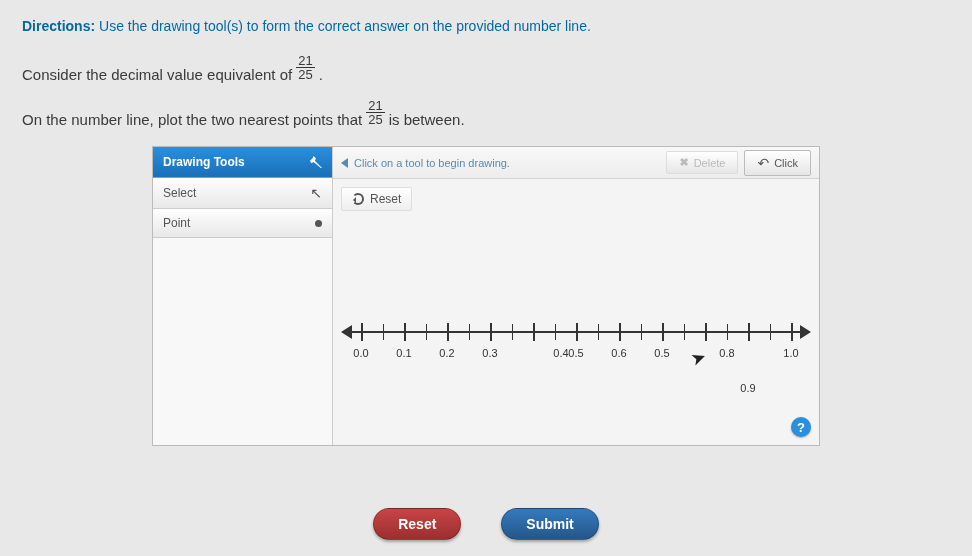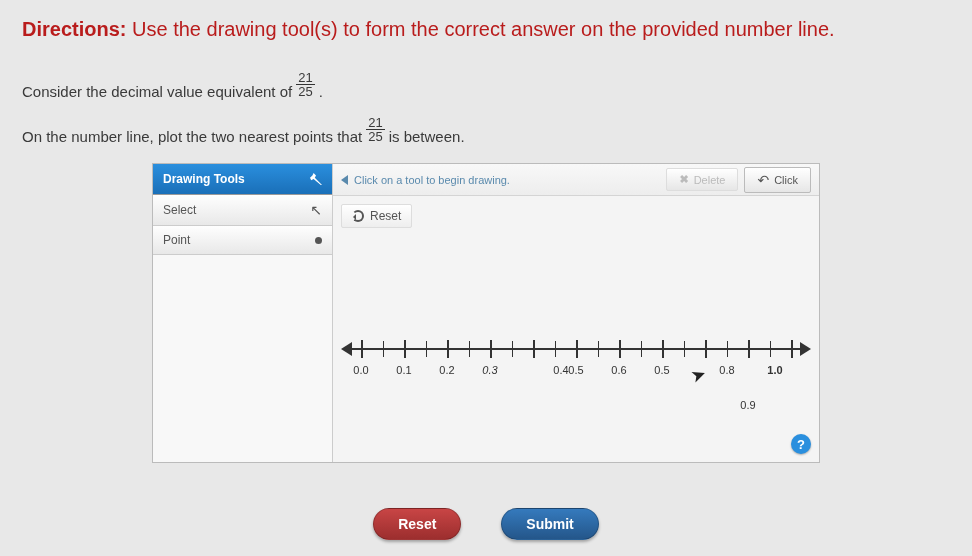--- a/index.html
+++ b/index.html
@@ -1,18 +1,18 @@
 <!DOCTYPE html>
 <html><head>
 <meta charset="utf-8">
 <style>
 *{box-sizing:border-box;margin:0;padding:0}
 body{font-family:Arial,Helvetica,sans-serif;background:#e8e8e8;width:972px;height:556px;overflow:hidden;color:#333;position:relative}
 .page{padding:18px 22px}
-.directions{font-size:20px;color:#b91c1c;margin-bottom:32px}
+.directions{font-size:14px;color:#0369a1;margin-bottom:22px}
 .directions b{font-weight:bold}
 .q-line{font-size:15px;color:#3a3a3a;margin-bottom:18px;display:flex;align-items:flex-end;gap:4px}
 .fraction{display:inline-flex;flex-direction:column;align-items:center;font-size:13px;line-height:1;position:relative;top:-2px}
 .fraction .num{border-bottom:1.5px solid #333;padding:0 2px}
 .fraction .den{padding:0 2px}
 .tool-area{margin:0 130px 0 130px;border:1px solid #bbb;background:#f4f4f4;position:relative;height:300px}
 .left-panel{position:absolute;left:0;top:0;bottom:0;width:180px;border-right:1px solid #ccc;background:#f8f8f8}
 .dt-header{background:linear-gradient(#2a8fde,#1a6fb8);color:#fff;font-weight:bold;font-size:12px;padding:8px 10px;display:flex;justify-content:space-between;align-items:center;border-bottom:1px solid #999}
 .tool-row{background:linear-gradient(#fefefe,#e8e8e8);border-bottom:1px solid #ccc;padding:7px 10px;font-size:12px;color:#555;display:flex;justify-content:space-between;align-items:center}
 .right-panel{position:absolute;left:180px;right:0;top:0;bottom:0}
@@ -118,42 +118,42 @@
         <div class="tick major" style="left: 18px;"></div>
             <div class="tlabel" style="left: 18px;">0.0</div>
             <div class="tick" style="left: 39.5px;"></div>
             <div class="tick major" style="left: 61px;"></div>
             <div class="tlabel" style="left: 61px;">0.1</div>
             <div class="tick" style="left: 82.5px;"></div>
             <div class="tick major" style="left: 104px;"></div>
             <div class="tlabel" style="left: 104px;">0.2</div>
             <div class="tick" style="left: 125.5px;"></div>
             <div class="tick major" style="left: 147px;"></div>
-            <div class="tlabel" style="left: 147px; font-style: italic;">0.3</div>
+            <div class="tlabel" style="left: 147px;">0.3</div>
             <div class="tick" style="left: 168.5px;"></div>
             <div class="tick major" style="left: 190px;"></div>
             <div class="tlabel" style="left: 190px; margin-left: 28px;">0.4</div>
             <div class="tick" style="left: 211.5px;"></div>
             <div class="tick major" style="left: 233px;"></div>
             <div class="tlabel" style="left: 233px;">0.5</div>
             <div class="tick" style="left: 254.5px;"></div>
             <div class="tick major" style="left: 276px;"></div>
             <div class="tlabel" style="left: 276px;">0.6</div>
             <div class="tick" style="left: 297.5px;"></div>
             <div class="tick major" style="left: 319px;"></div>
             <div class="tlabel" style="left: 319px;">0.5</div>
             <div class="tick" style="left: 340.5px;"></div>
             <div class="tick major" style="left: 362px;"></div>
             <div class="tlabel" style="left: 362px; padding-left: 44px;">0.8</div>
             <div class="tick" style="left: 383.5px;"></div>
             <div class="tick major" style="left: 405px;"></div>
             <div class="tlabel" style="left: 405px; margin-top: 35px;">0.9</div>
             <div class="tick" style="left: 426.5px;"></div>
             <div class="tick major" style="left: 448px;"></div>
-            <div class="tlabel" style="left: 432px; font-weight: bold;">1.0</div>
+            <div class="tlabel" style="left: 448px;">1.0</div>
           </div>
       </div>
 
       <div class="cursor-ptr">➤</div>
       <div class="help-badge">?</div>
     </div>
   </div>
 </div>
 
 <div class="bottom-btns">

